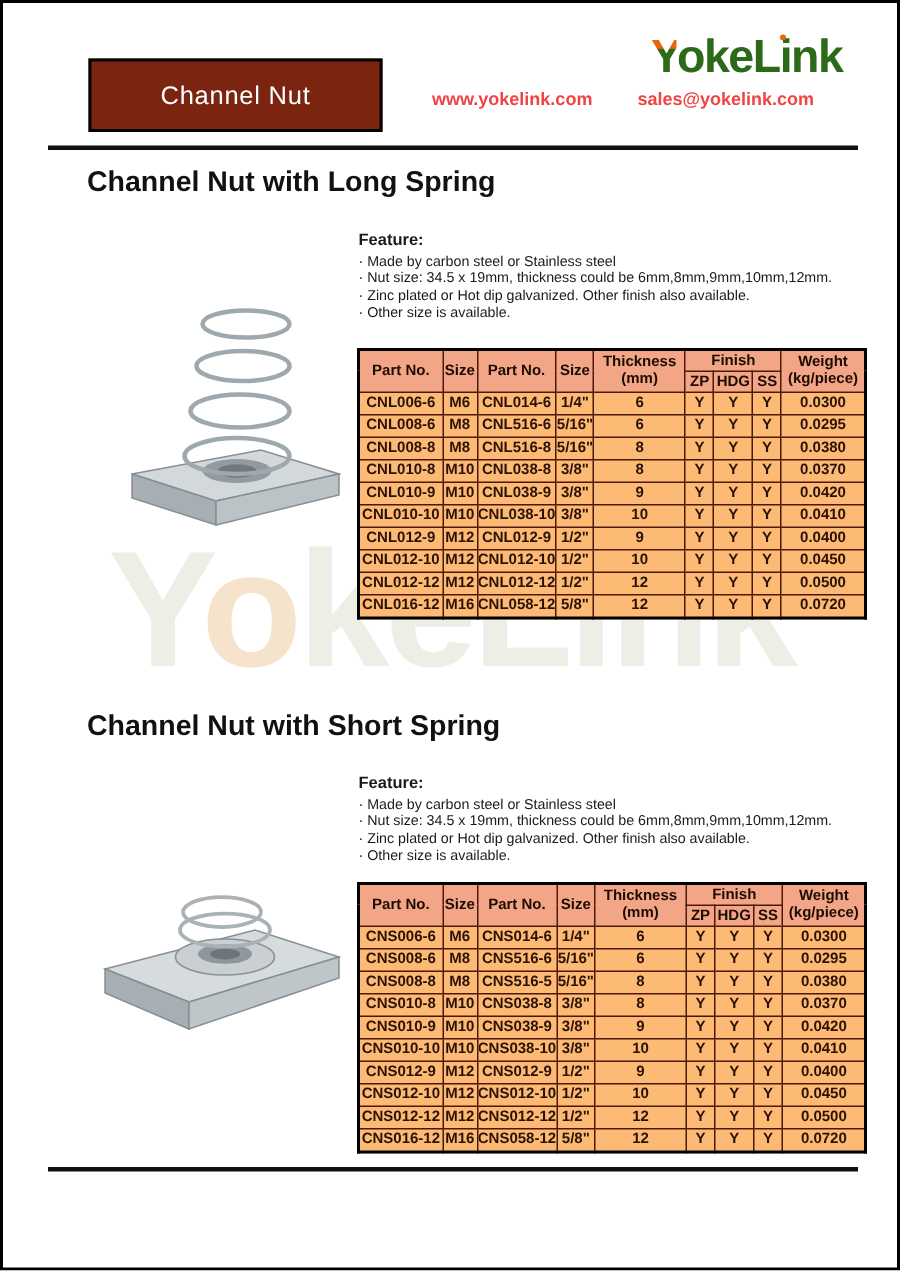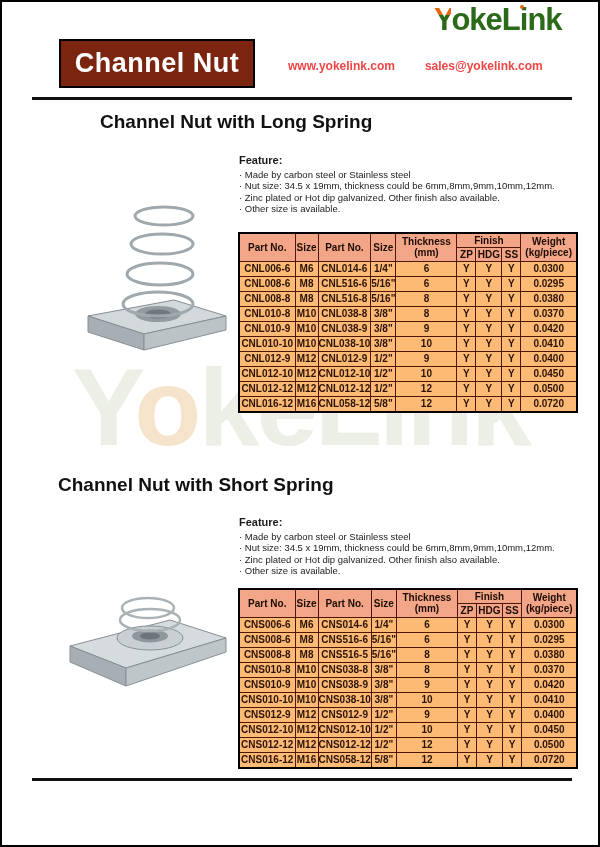--- a/index.html
+++ b/index.html
@@ -15,24 +15,24 @@
     color: #111111;
   }
   
   .title-box {
     position: absolute; left: 57px; top: 37px;
     width: 196px; height: 49px;
     background: #7B2410; border: 2px solid #000000;
     display: flex; align-items: center; justify-content: center;
   }
   .title-box span {
-    color: #ffffff; font-size: 27px; font-weight: bold; letter-spacing: 0.5px;
+    color: #ffffff; font-size: 17px; font-weight: normal; letter-spacing: 0.5px;
   }
   .logo {
-    position: absolute; left: 432px; top: 0;
+    position: absolute; left: 432px; top: 18px;
     font-size: 31px; font-weight: bold; color: #2A6A18;
     letter-spacing: -1px; white-space: nowrap;
   }
   .logo-y { color: #2A6A18; }
   @supports (-webkit-background-clip: text) {
     .logo-y {
       background: linear-gradient(to bottom, #E5670C 36%, #2A6A18 36%);
       -webkit-background-clip: text;
       color: transparent;
     }
@@ -61,21 +61,21 @@
     font-size: 110px; font-weight: bold; letter-spacing: -3px;
     color: #ECEFE6; white-space: nowrap; z-index: 0; line-height: 1;
   }
   .watermark .wm-o { color: #F6E3CC; }
   
   .section-title {
     position: absolute; left: 56px;
     font-size: 19px; font-weight: bold; color: #111111; z-index: 1;
     white-space: nowrap;
   }
-  .section-title.s1 { top: 109px; margin-left: 42px; }
+  .section-title.s1 { top: 109px; }
   .section-title.s2 { top: 472px; }
   .features {
     position: absolute; left: 237px; z-index: 1;
     font-size: 9.5px; color: #1a1a1a; line-height: 11.5px; white-space: nowrap;
   }
   .features.f1 { top: 153px; }
   .features.f2 { top: 515px; }
   .features .f-head { font-size: 11px; font-weight: bold; margin-bottom: 2px; }
   .figure { position: absolute; z-index: 1; }
   .figure.fig1 { left: 52px; top: 190px; }

